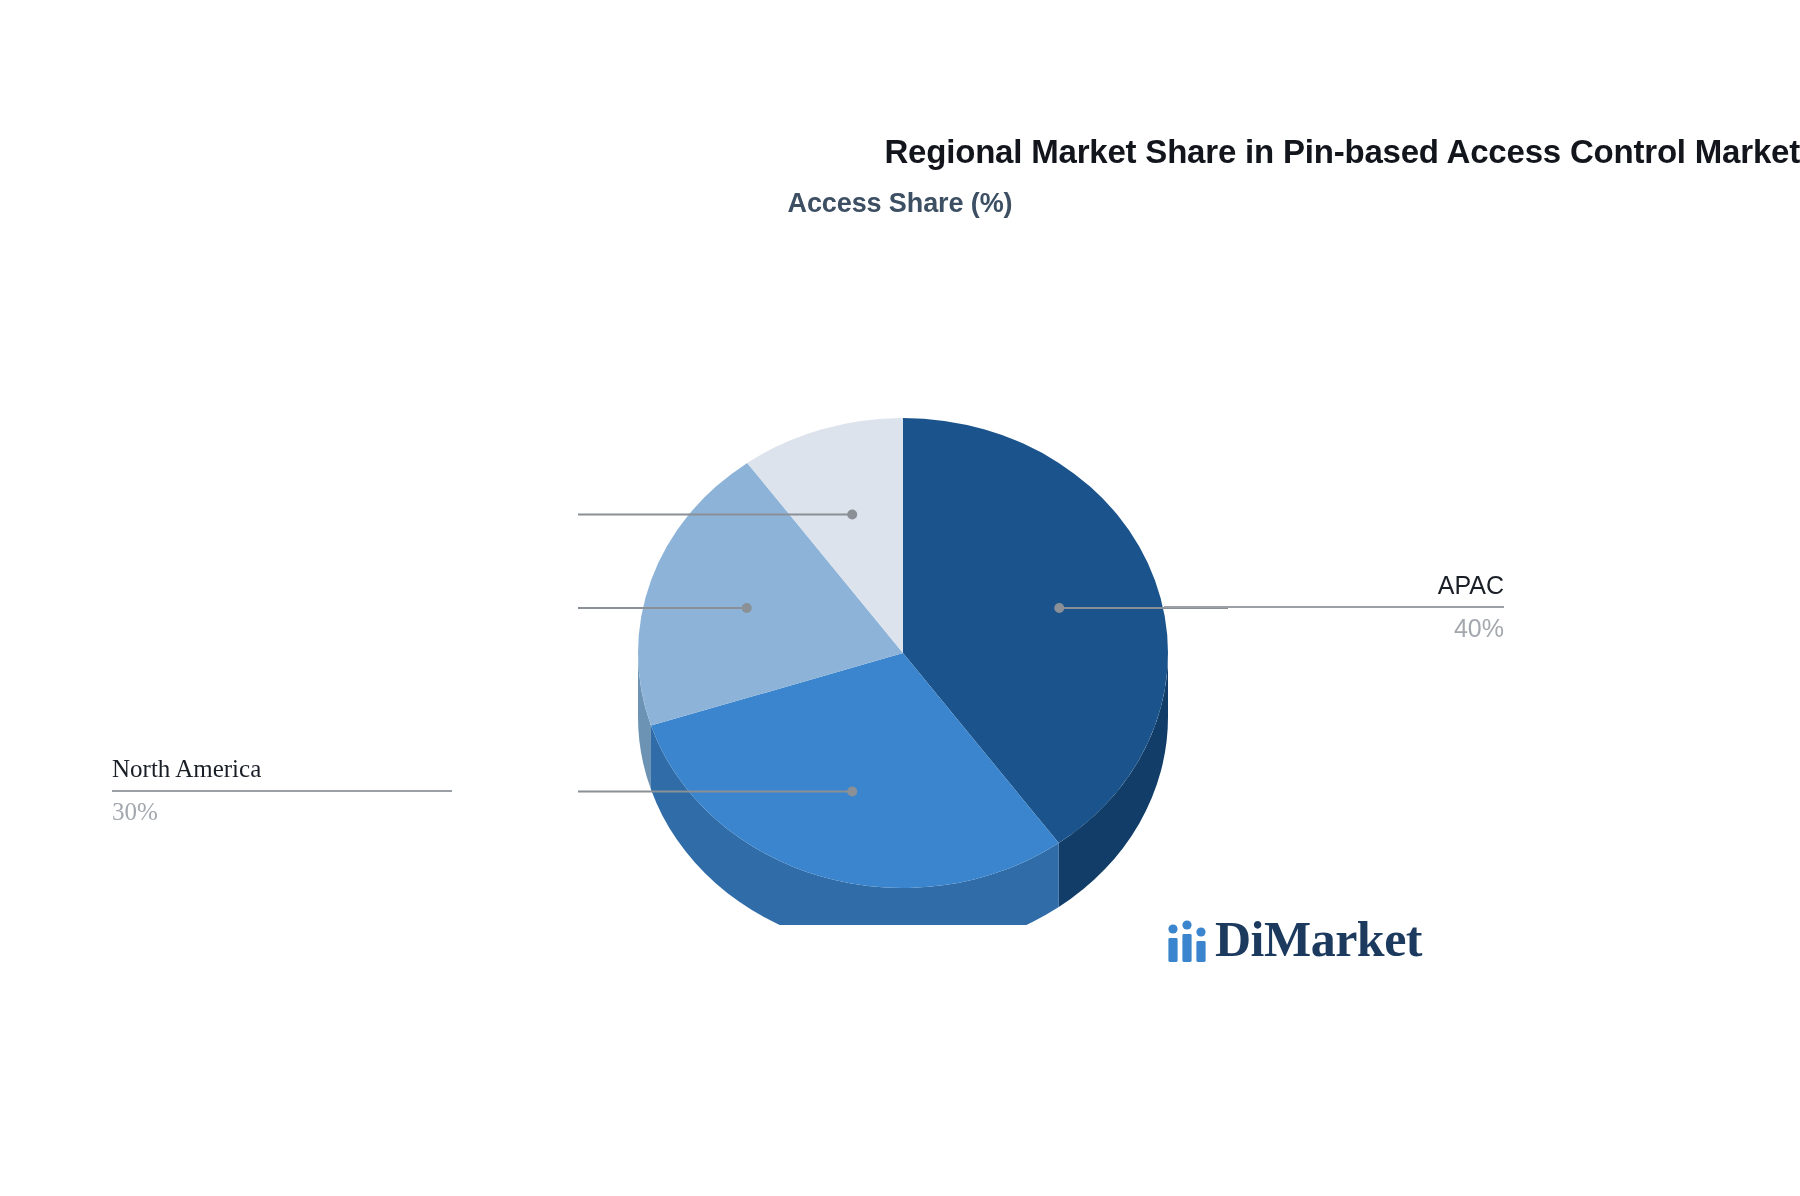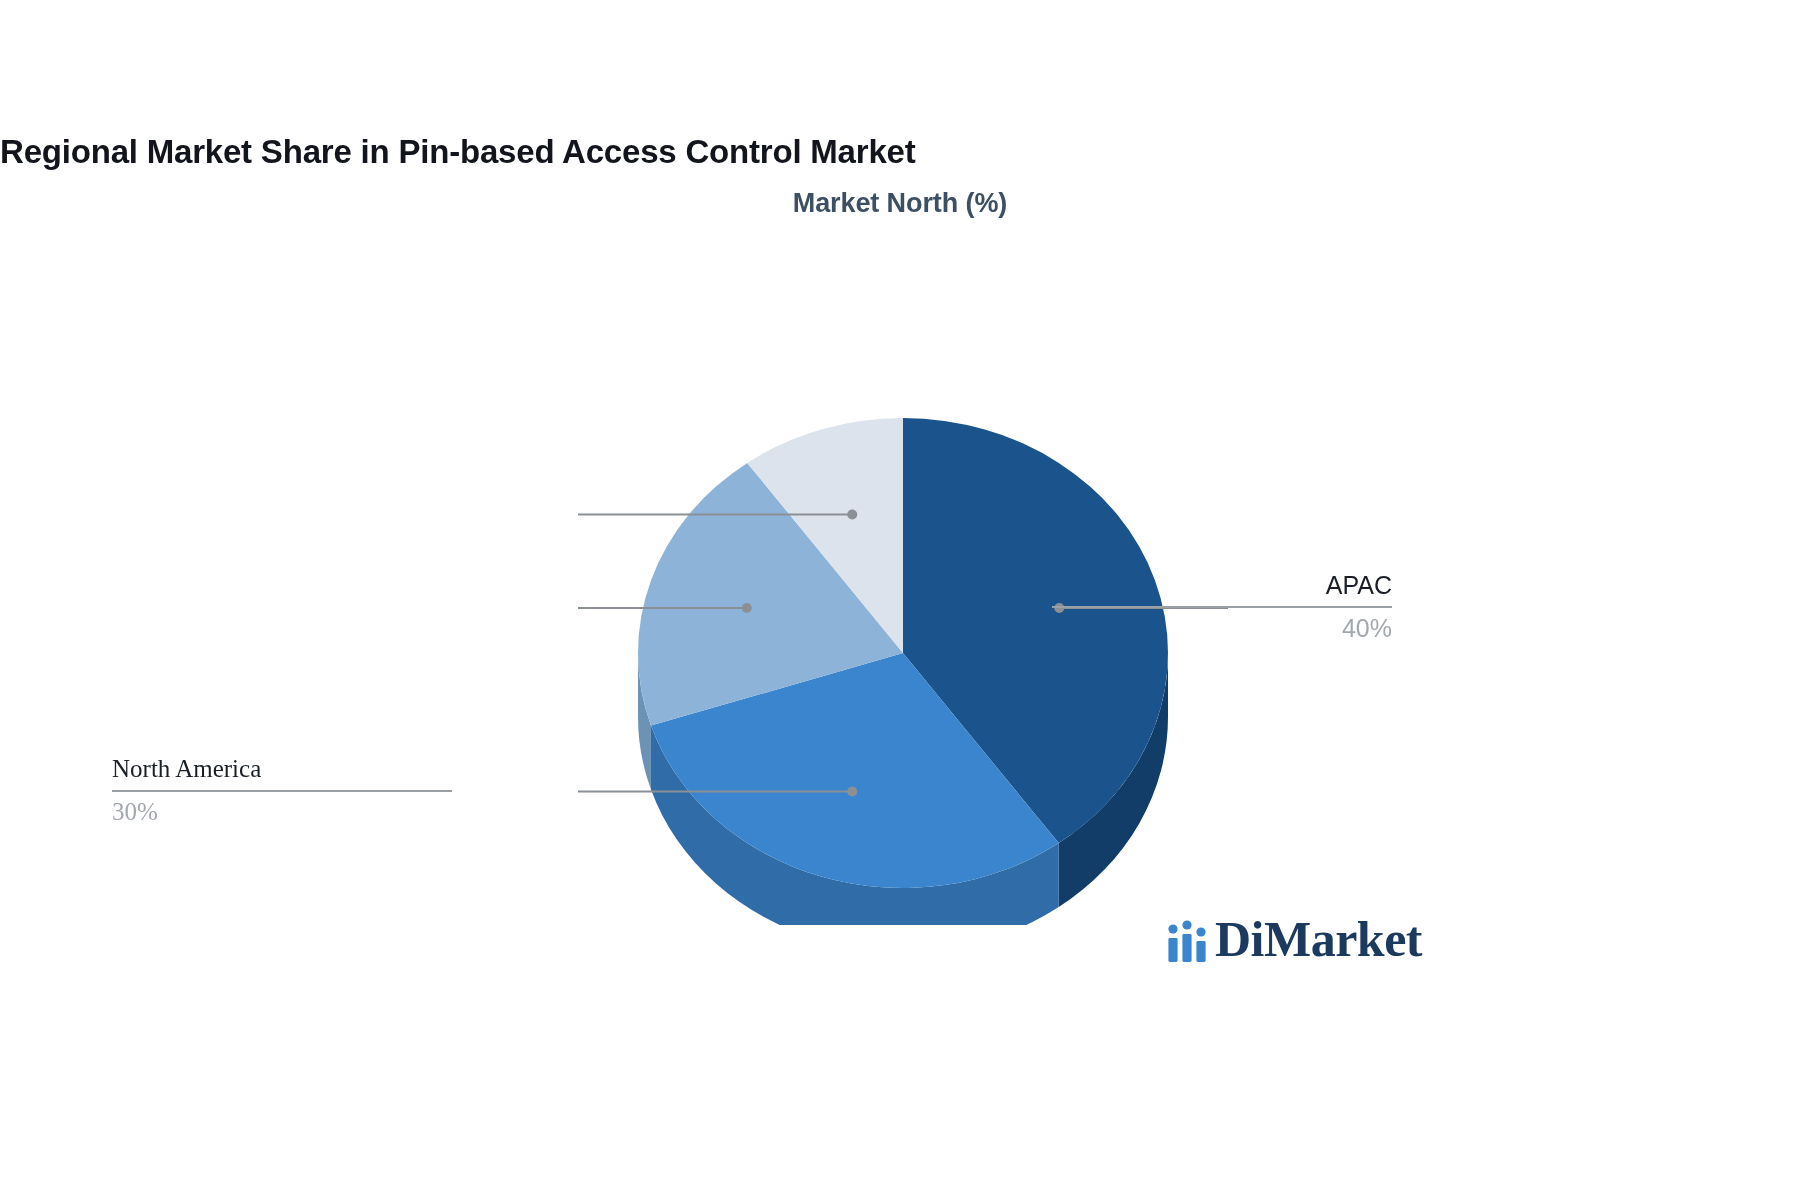--- a/index.html
+++ b/index.html
@@ -18,21 +18,21 @@
     background: #ffffff;
     overflow: hidden;
   }
 
   
   #chart-title {
     position: absolute;
     top: 133px;
     left: 0;
     width: 1800px;
-    text-align: left;
+    text-align: right;
     font-size: 33px;
     font-weight: bold;
     color: #12161c;
     letter-spacing: -0.2px;
     white-space: nowrap;
   }
   #chart-subtitle {
     position: absolute;
     top: 188px;
     left: 0;
@@ -77,21 +77,21 @@
     color: #a3a8ae;
     line-height: 30px;
     white-space: nowrap;
   }
   .leader-label.align-left { text-align: left; }
   .leader-label.align-right { text-align: right; }
 
   #label-south-america { left: 112px; top: 422px; }
   #label-europe        { left: 112px; top: 528px; }
   #label-north-america { left: 112px; top: 738px; font-family: Liberation Serif, serif; }
-  #label-apac          { left: 1052px; top: 528px; width: 340px; }
+  #label-apac          { left: 1164px; top: 528px; width: 340px; }
 
   
   #logo {
     position: absolute;
     right: 378px;
     bottom: 232px;
     display: flex;
     align-items: flex-end;
     gap: 0;
   }
@@ -104,21 +104,21 @@
     line-height: 50px;
     letter-spacing: -0.5px;
   }
 </style>
 </head>
 <body>
 
 <div id="canvas">
 
   <div id="chart-title">Regional Market Share in Pin-based Access Control Market</div>
-  <div id="chart-subtitle">Market North (%)</div>
+  <div id="chart-subtitle">Access Share (%)</div>
 
   <div id="pie-wrap">
     <svg id="pie-svg" width="650" height="560" viewBox="0 0 650 560">
 
       <g>
           <path fill="#123d68" d="M 590,288 A 265,235 0 0 1 480.7630918575054,478.11899367811264 L 480.7630918575054,542.1189936781127 A 265,235 0 0 0 590,352 Z"></path>
           <path fill="#2f6ca8" d="M 480.7630918575054,478.11899367811264 A 265,235 0 0 1 72.97002318178434,360.61899367811276 L 72.97002318178434,424.61899367811276 A 265,235 0 0 0 480.7630918575054,542.1189936781127 Z"></path>
           <path fill="#6d93b4" d="M 72.97002318178434,360.61899367811276 A 265,235 0 0 1 60,288.00000000000006 L 60,352.00000000000006 A 265,235 0 0 0 72.97002318178434,424.61899367811276 Z"></path>
         </g>
 

